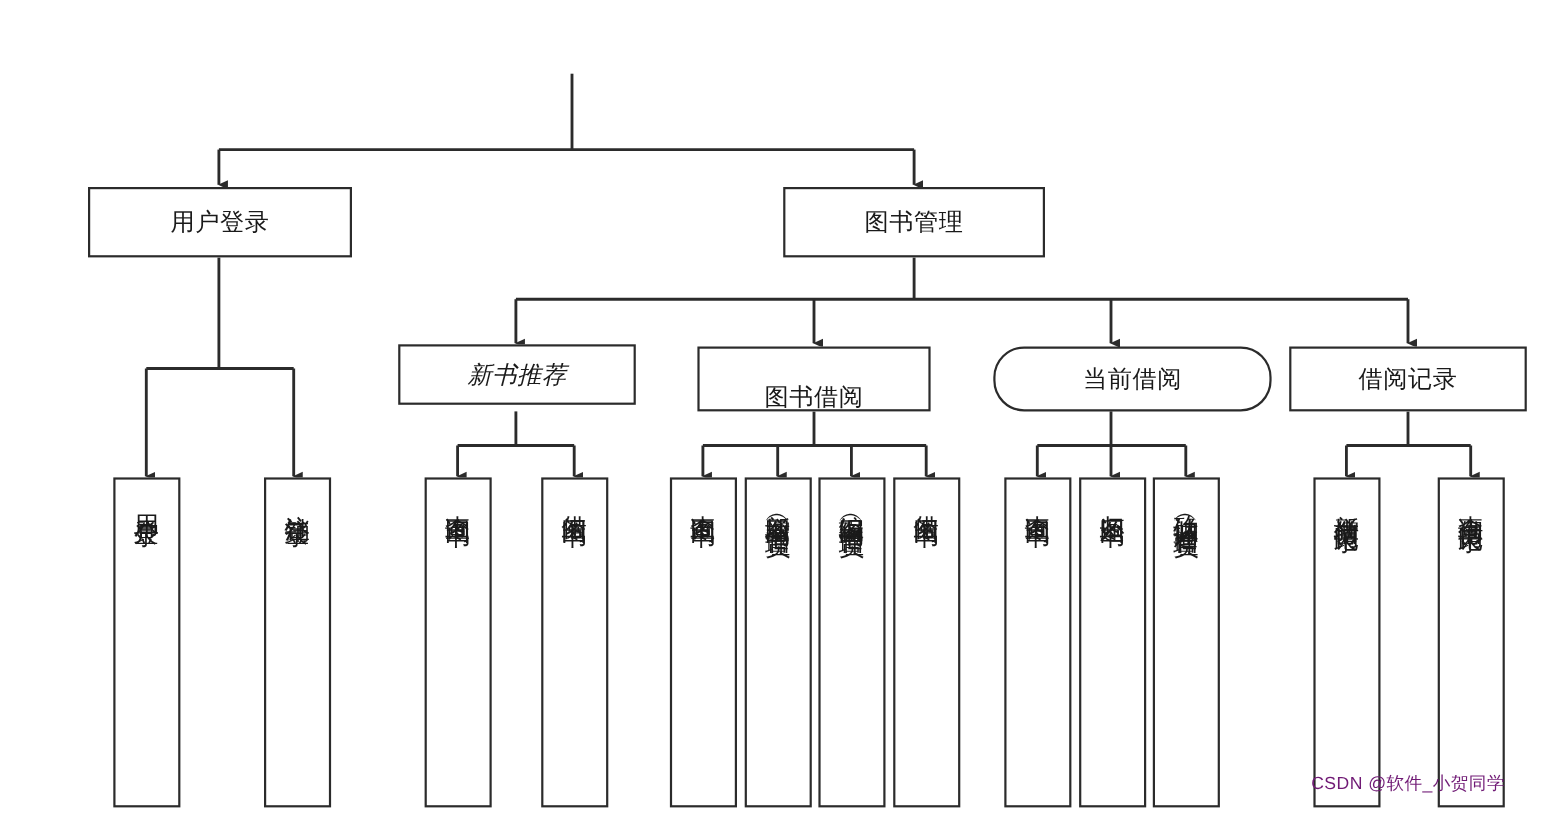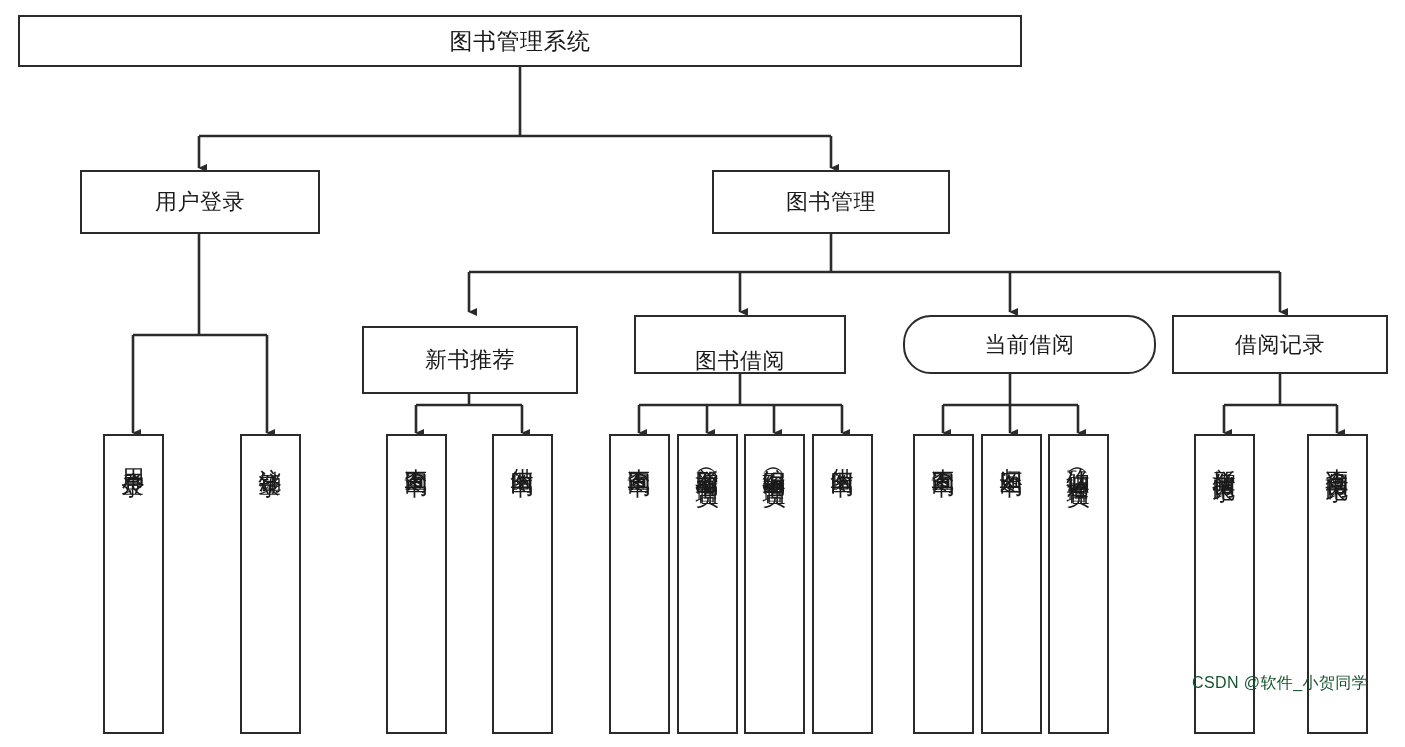--- a/index.html
+++ b/index.html
@@ -64,23 +64,23 @@
     text-orientation: upright;
     font-size: 23px;
     line-height: 1.05;
     letter-spacing: 2.5px;
     white-space: nowrap;
   }
   
   #watermark {
     position: absolute;
     left: 1192px;
-    top: 673px;
+    top: 702px;
     font-size: 16px;
-    color: #14532d;
+    color: #701a75;
     font-family: "Liberation Sans", "DejaVu Sans", sans-serif;
     white-space: nowrap;
     letter-spacing: 0.4px;
     pointer-events: none;
   }
 </style>
 </head>
 <body>
 
 <div id="diagram-root">
@@ -132,33 +132,30 @@
       <path d="M1010,405 L1010,433" marker-end="url(#arrowhead)"></path>
       <path d="M1078,405 L1078,433" marker-end="url(#arrowhead)"></path>
 
       <path d="M1280,374 L1280,405"></path>
       <path d="M1224,405 L1337,405"></path>
       <path d="M1224,405 L1224,433" marker-end="url(#arrowhead)"></path>
       <path d="M1337,405 L1337,433" marker-end="url(#arrowhead)"></path>
     </g>
   </svg>
 
-  <div class="node-box node-h node-root" style="left:18px; top:15px; width:1004px; height:52px;">
-    <span class="node-label">图书管理系统</span>
-  </div>
 
   <div class="node-box node-h" style="left:80px; top:170px; width:240px; height:64px;">
     <span class="node-label">用户登录</span>
   </div>
 
   <div class="node-box node-h" style="left:712px; top:170px; width:238px; height:64px;">
     <span class="node-label">图书管理</span>
   </div>
 
-  <div class="node-box node-h" style="left:362px; top:326px; width:216px; height:68px;">
+  <div class="node-box node-h" style="left:362px; top:313px; width:216px; height:55px;font-style:italic;">
     <span class="node-label">新书推荐</span>
   </div>
 
   <div class="node-box node-h" style="left:634px; top:315px; width:212px; height:59px;align-items:flex-end;">
     <span class="node-label">图书借阅</span>
   </div>
 
   <div class="node-box node-h" style="left:903px; top:315px; width:253px; height:59px;border-radius:28px;">
     <span class="node-label">当前借阅</span>
   </div>

